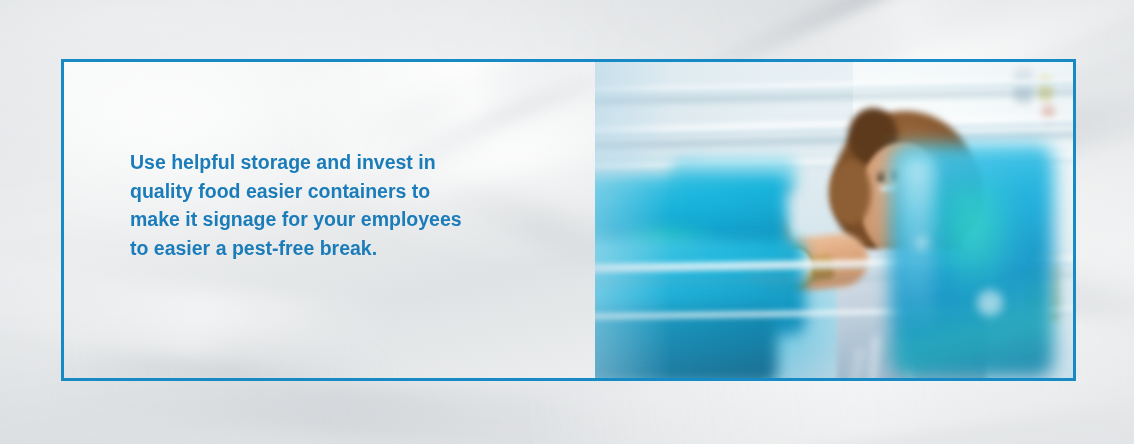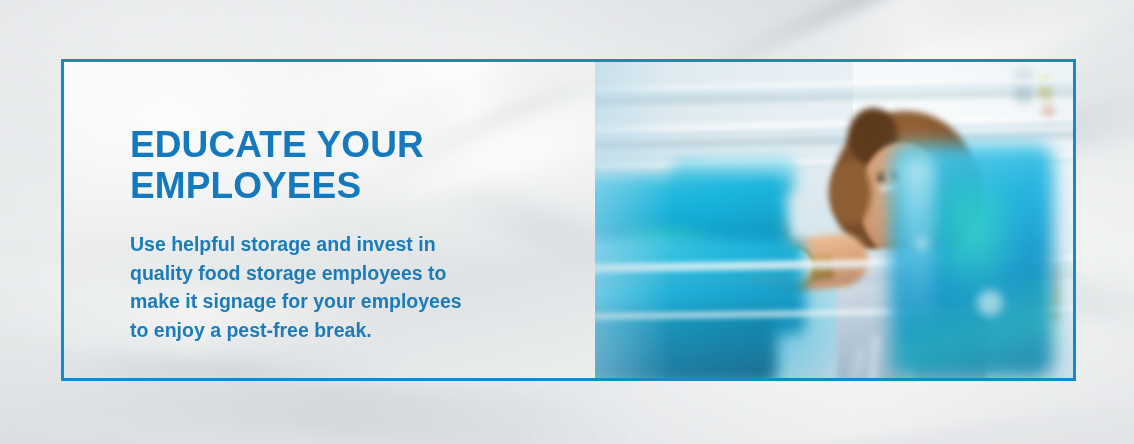--- a/index.html
+++ b/index.html
@@ -205,29 +205,25 @@
 
     <div class="panel">
       <div class="panel-dark pd1"></div>
       <div class="panel-dark pd2"></div>
       <div class="panel-dark pd3"></div>
       <div class="panel-streak ps1"></div>
       <div class="panel-streak ps2"></div>
       <div class="panel-streak ps3"></div>
 
       <div class="panel-content">
-        <h1 class="headline">
-          <span class="hl-line">EDUCATE YOUR</span>
-          <span class="hl-line">EMPLOYEES</span>
-        </h1>
         <div class="body-copy">
           <span class="bc-line">Use helpful storage and invest in</span>
-          <span class="bc-line">quality food storage employees to</span>
+          <span class="bc-line">quality food easier containers to</span>
           <span class="bc-line">make it signage for your employees</span>
-          <span class="bc-line">to enjoy a pest-free break.</span>
+          <span class="bc-line">to easier a pest-free break.</span>
         </div>
       </div>
     </div>
 
     <div class="photo">
       <div class="ph-layer fridge-base"></div>
       <div class="backwall">
         <div class="bw-jar j1"></div>
         <div class="bw-jar j2"></div>
         <div class="bw-jar j3"></div>

